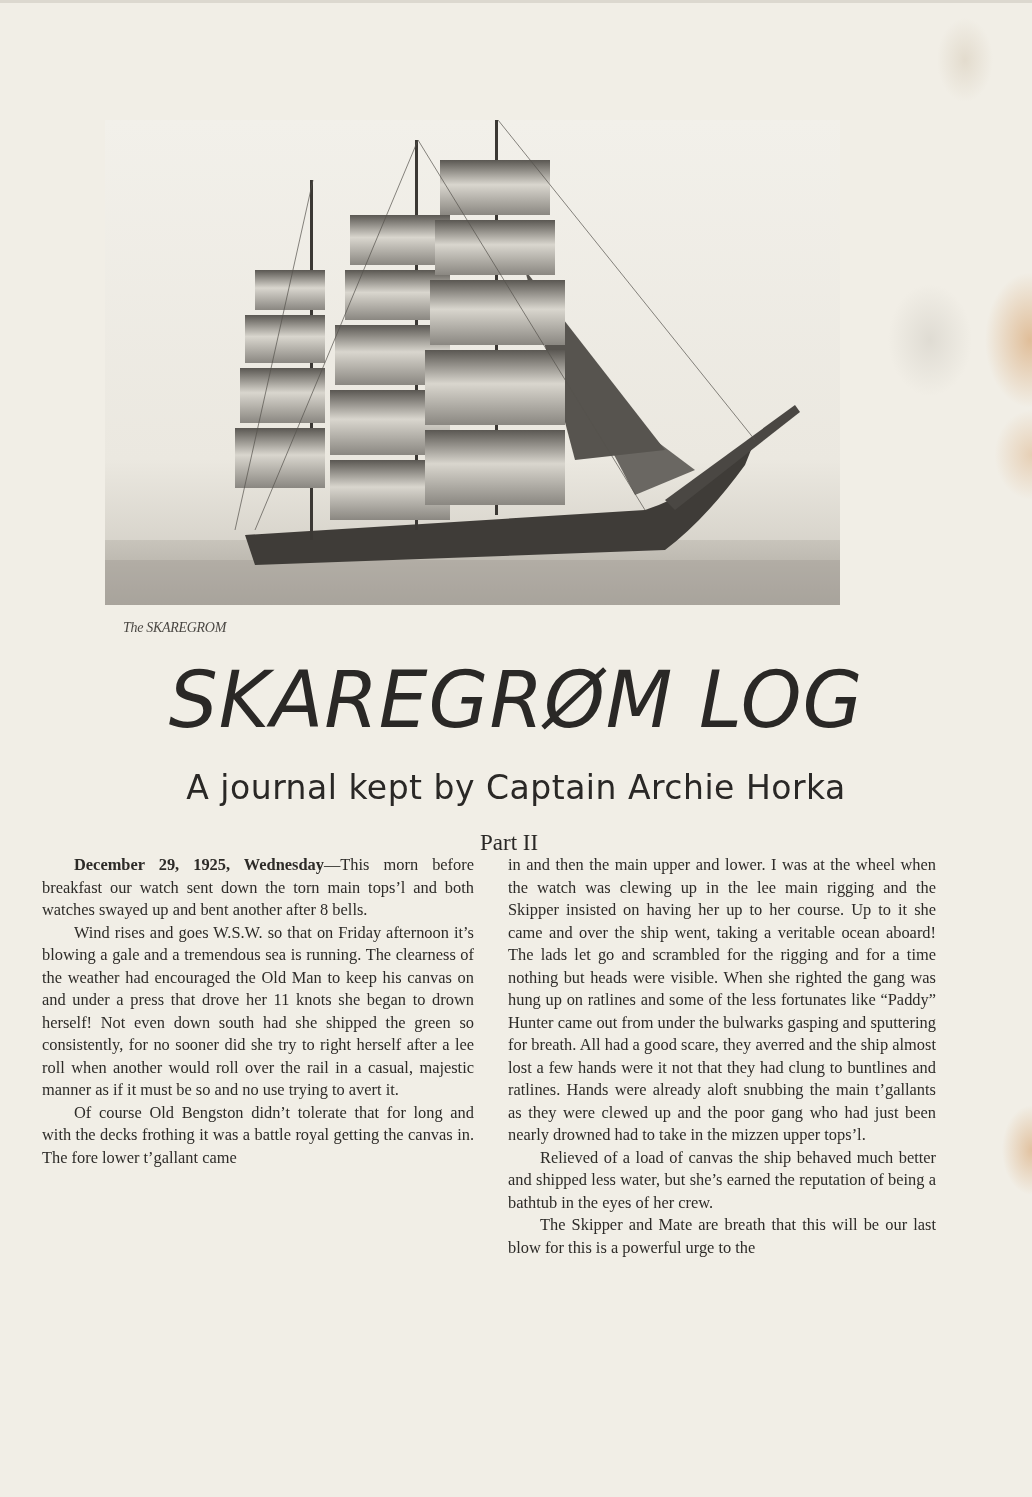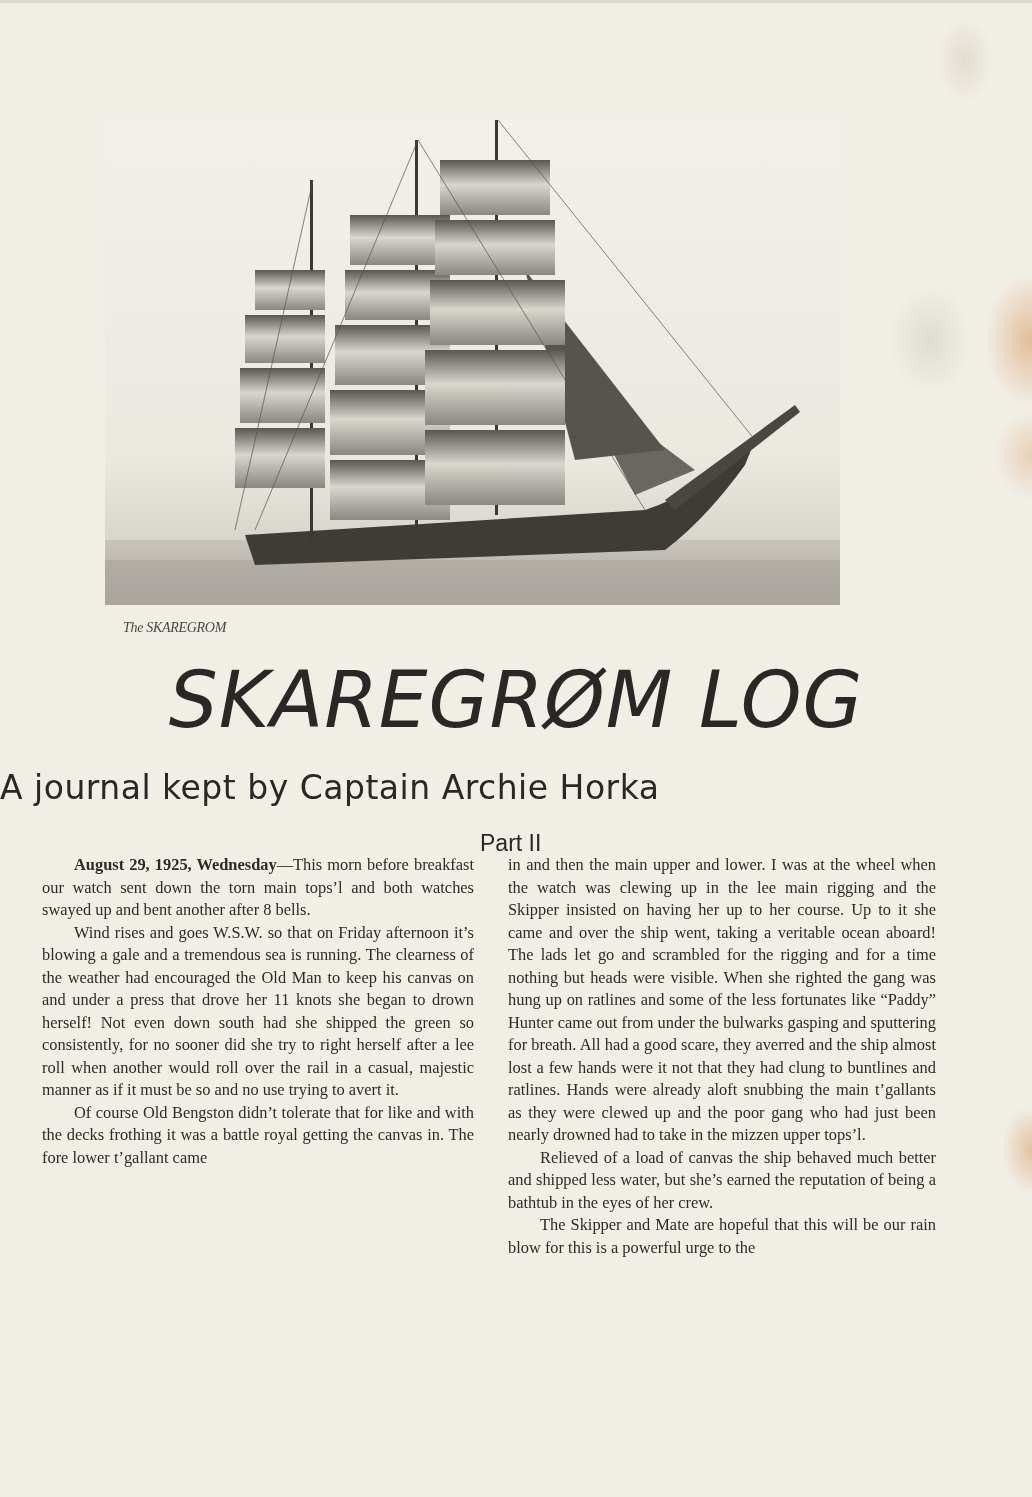--- a/index.html
+++ b/index.html
@@ -32,27 +32,27 @@
     }
 
     .title {
       position:absolute; left:0; top:655px; width:1032px; text-align:center;
       font-family: "DejaVu Sans", "Liberation Sans", sans-serif;
       font-style: italic; font-weight: normal;
       font-size: 78px; color:#2a2826; letter-spacing: 1px;
       transform: scaleX(0.99);
     }
     .subtitle {
-      position:absolute; left:0; top:768px; width:1032px; text-align:left;
+      position:absolute; left:0; top:768px; width:1032px; text-align:center;
       font-family: "DejaVu Sans", "Liberation Sans", sans-serif;
       font-size: 33px; color:#2a2826; letter-spacing: 0.5px;
     }
     .part {
       position:absolute; left:480px; top:830px;
-      font-family: Liberation Sans, sans-serif;
+      font-family: Liberation Serif, serif;
       font-size: 23px; color:#2a2826;
     }
 
     .col {
       position:absolute; top:854px; width:432px;
       font-size: 16.4px; line-height: 22.5px; color:#2d2b28;
       text-align: justify;
     }
     .col.left { left:42px; }
     .col.right { left:508px; width:428px; }
@@ -117,24 +117,24 @@
   </svg>
 </div>
 
 <div class="caption">The SKAREGROM</div>
 
 <h1 class="title" style="margin:0;">SKAREGRØM LOG</h1>
 <div class="subtitle">A journal kept by Captain Archie Horka</div>
 <div class="part">Part II</div>
 
 <div class="col left">
-  <p><b>August 29, 1925, Wednesday</b><span>—This morn before breakfast our watch sent down the torn main tops’l and both watches swayed up and bent another after 8 bells.</span></p>
+  <p><b>December 29, 1925, Wednesday</b><span>—This morn before breakfast our watch sent down the torn main tops’l and both watches swayed up and bent another after 8 bells.</span></p>
   <p><span>Wind rises and goes W.S.W. so that on Friday afternoon it’s blowing a gale and a tremendous sea is running. The clearness of the weather had encouraged the Old Man to keep his canvas on and under a press that drove her 11 knots she began to drown herself! Not even down south had she shipped the green so consistently, for no sooner did she try to right herself after a lee roll when another would roll over the rail in a casual, majestic manner as if it must be so and no use trying to avert it.</span></p>
-  <p><span>Of course Old Bengston didn’t tolerate that for like and with the decks frothing it was a battle royal getting the canvas in. The fore lower t’gallant came</span></p>
+  <p><span>Of course Old Bengston didn’t tolerate that for long and with the decks frothing it was a battle royal getting the canvas in. The fore lower t’gallant came</span></p>
 </div>
 
 <div class="col right">
   <p class="noindent">in and then the main upper and lower. I was at the wheel when the watch was clewing up in the lee main rigging and the Skipper insisted on having her up to her course. Up to it she came and over the ship went, taking a veritable ocean aboard! The lads let go and scrambled for the rigging and for a time nothing but heads were visible. When she righted the gang was hung up on ratlines and some of the less fortunates like “Paddy” Hunter came out from under the bulwarks gasping and sputtering for breath. All had a good scare, they averred and the ship almost lost a few hands were it not that they had clung to buntlines and ratlines. Hands were already aloft snubbing the main t’gallants as they were clewed up and the poor gang who had just been nearly drowned had to take in the mizzen upper tops’l.</p>
   <p>Relieved of a load of canvas the ship behaved much better and shipped less water, but she’s earned the reputation of being a bathtub in the eyes of her crew.</p>
-  <p>The Skipper and Mate are hopeful that this will be our rain blow for this is a powerful urge to the</p>
+  <p>The Skipper and Mate are breath that this will be our last blow for this is a powerful urge to the</p>
 </div>
 
 <div class="page-num">16</div>
 
 </body></html>

